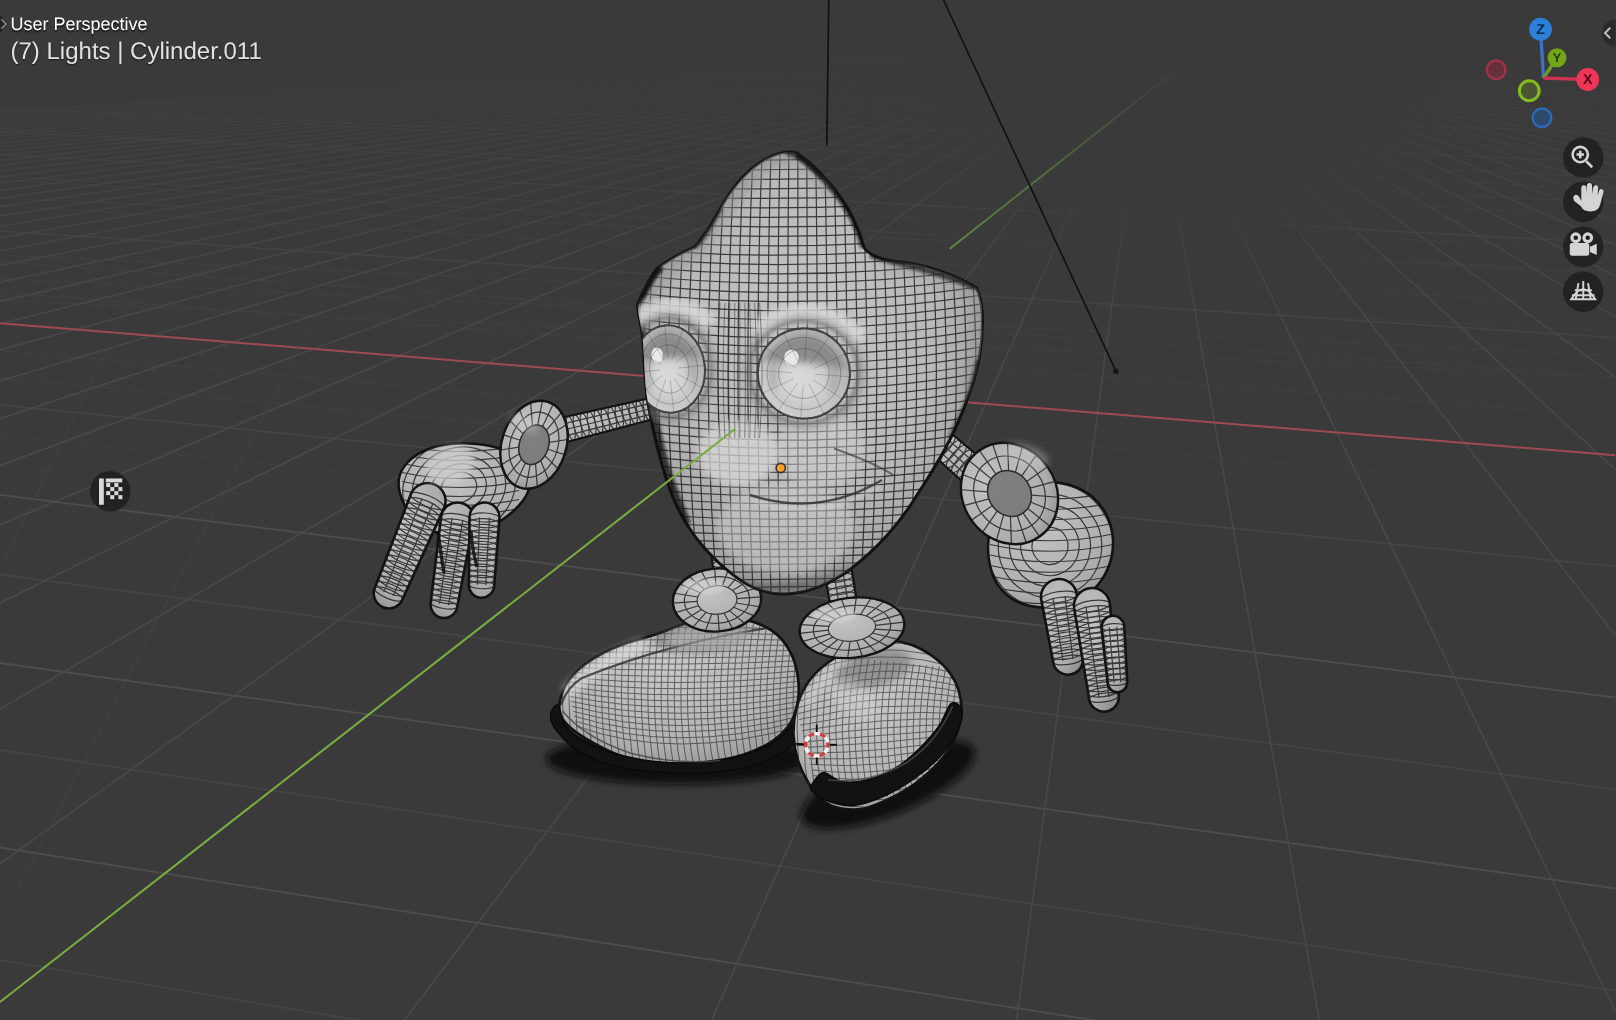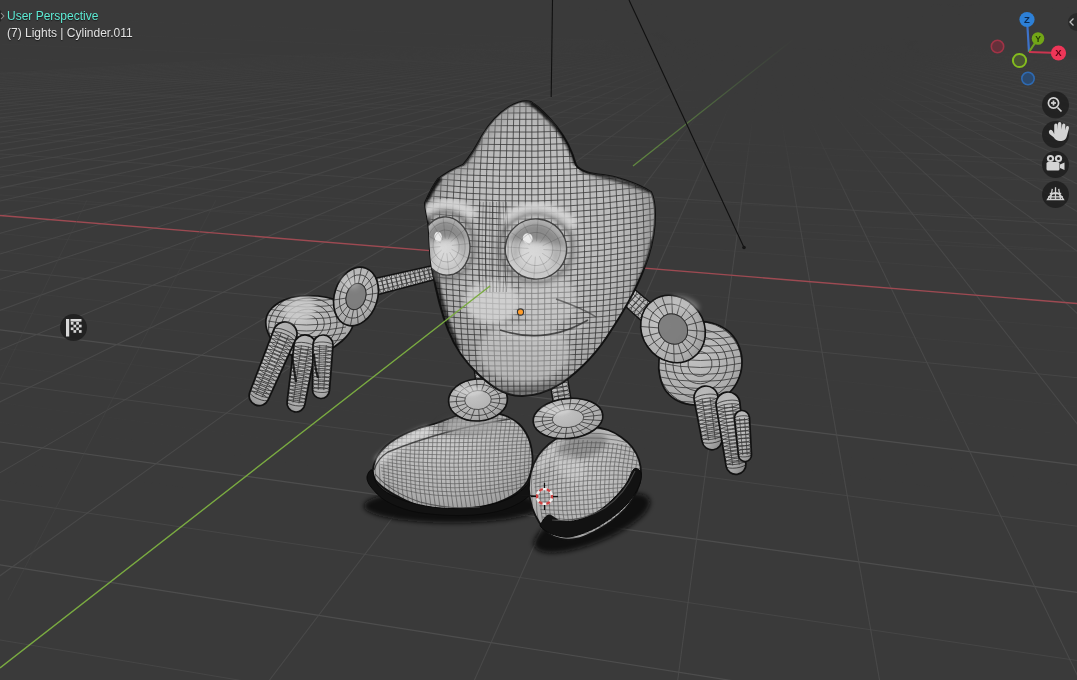--- a/index.html
+++ b/index.html
@@ -1,16 +1,16 @@
 <!DOCTYPE html>
 <html><head><meta charset="utf-8"><style>
 html,body{margin:0;padding:0;background:#3a3a3a;width:1077px;height:680px;overflow:hidden}
 #vp{position:relative;width:1077px;height:680px;font-family:"Liberation Sans",sans-serif}
-.t1{position:absolute;left:7px;top:9px;color:#5eead4;font-size:12px;letter-spacing:0px;text-shadow:0 1px 1px rgba(0,0,0,0.6)}
-.t2{position:absolute;left:7px;top:26px;color:#e2e2e2;font-size:12px;letter-spacing:0px;text-shadow:0 1px 1px rgba(0,0,0,0.6)}
+.t1{position:absolute;left:7px;top:9px;color:#ffffff;font-size:12px;letter-spacing:0px;text-shadow:0 1px 1px rgba(0,0,0,0.6)}
+.t2{position:absolute;left:7px;top:26px;color:#e2e2e2;font-size:16px;letter-spacing:0px;text-shadow:0 1px 1px rgba(0,0,0,0.6)}
 </style></head><body>
 <div id="vp">
 <svg width="1077" height="680" viewBox="0 0 1077 680">
 <defs>
 
 <linearGradient id="fadeY" x1="0" y1="0" x2="0" y2="1">
  <stop offset="0" stop-color="#000"></stop>
  <stop offset="0.08" stop-color="#111"></stop>
  <stop offset="0.14" stop-color="#666"></stop>
  <stop offset="0.26" stop-color="#ccc"></stop>

